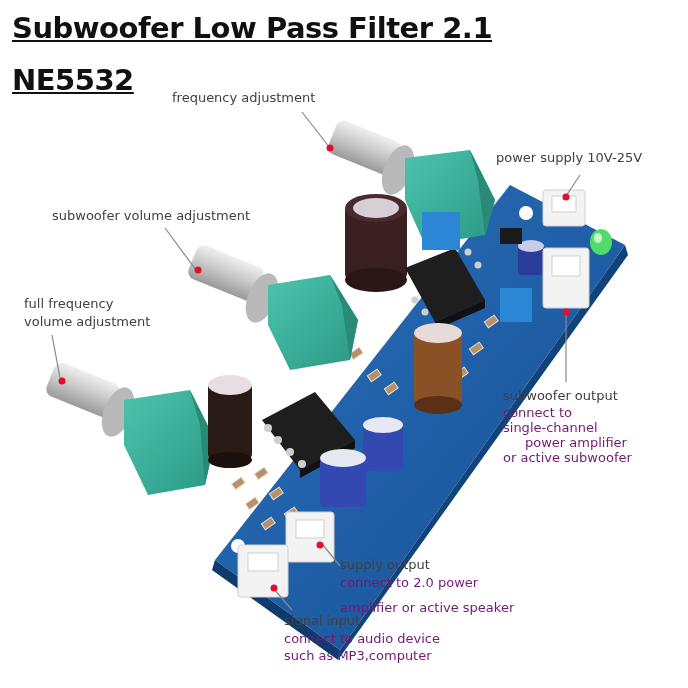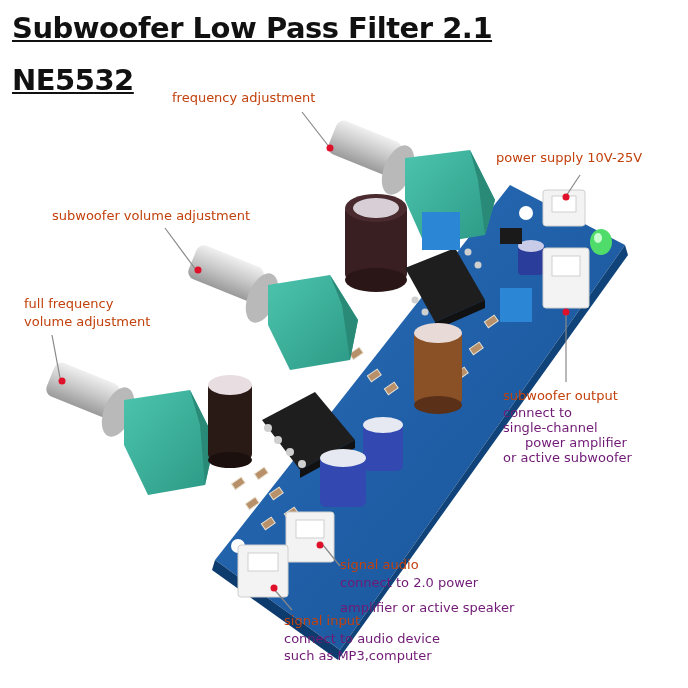--- a/index.html
+++ b/index.html
@@ -3,21 +3,21 @@
 <meta charset="utf-8">
 <style>
   html, body { margin:0; padding:0; }
   body { width:688px; height:688px; background:#ffffff; position:relative; overflow:hidden;
          font-family:"DejaVu Sans", sans-serif; }
   .title { position:absolute; left:12px; font-family:"DejaVu Sans", sans-serif; font-weight:bold;
            color:#111; font-size:29px; letter-spacing:-0.5px; line-height:1;text-decoration:underline; }
   .t1 { top:14px; }
   .t2 { top:66px;text-align:right; }
   .label { position:absolute; font-size:13px; line-height:15px; white-space:nowrap; }
-  .red { color:#c2410c; }
+  .red { color:#404040; }
   .blue { color:#701a75; }
   svg#board { position:absolute; left:0; top:0; }
 </style>
 </head>
 <body>
 
 <div class="title t1">Subwoofer Low Pass Filter 2.1</div>
 <div class="title t2">NE5532</div>
 
 <svg id="board" width="688" height="688" viewBox="0 0 688 688">
@@ -191,19 +191,19 @@
 
 <div class="label red" style="left:24px; top:296px;">full frequency</div>
 <div class="label red" style="left:24px; top:314px;">volume adjustment</div>
 
 <div class="label red" style="left:503px; top:388px;">subwoofer output</div>
 <div class="label blue" style="left:503px; top:405px;">connect to</div>
 <div class="label blue" style="left:503px; top:420px;text-align:center;">single-channel</div>
 <div class="label blue" style="left:525px; top:435px;">power amplifier</div>
 <div class="label blue" style="left:503px; top:450px;">or active subwoofer</div>
 
-<div class="label red" style="left:340px; top:557px;">signal audio</div>
+<div class="label red" style="left:340px; top:557px;">supply output</div>
 <div class="label blue" style="left:340px; top:575px;">connect to 2.0 power</div>
 <div class="label blue" style="left:340px; top:600px;text-align:right;">amplifier or active speaker</div>
 
 <div class="label red" style="left:284px; top:613px;text-align:right;">signal input</div>
 <div class="label blue" style="left:284px; top:631px;">connect to audio device</div>
 <div class="label blue" style="left:284px; top:648px;">such as MP3,computer</div>
 
 </body></html>

